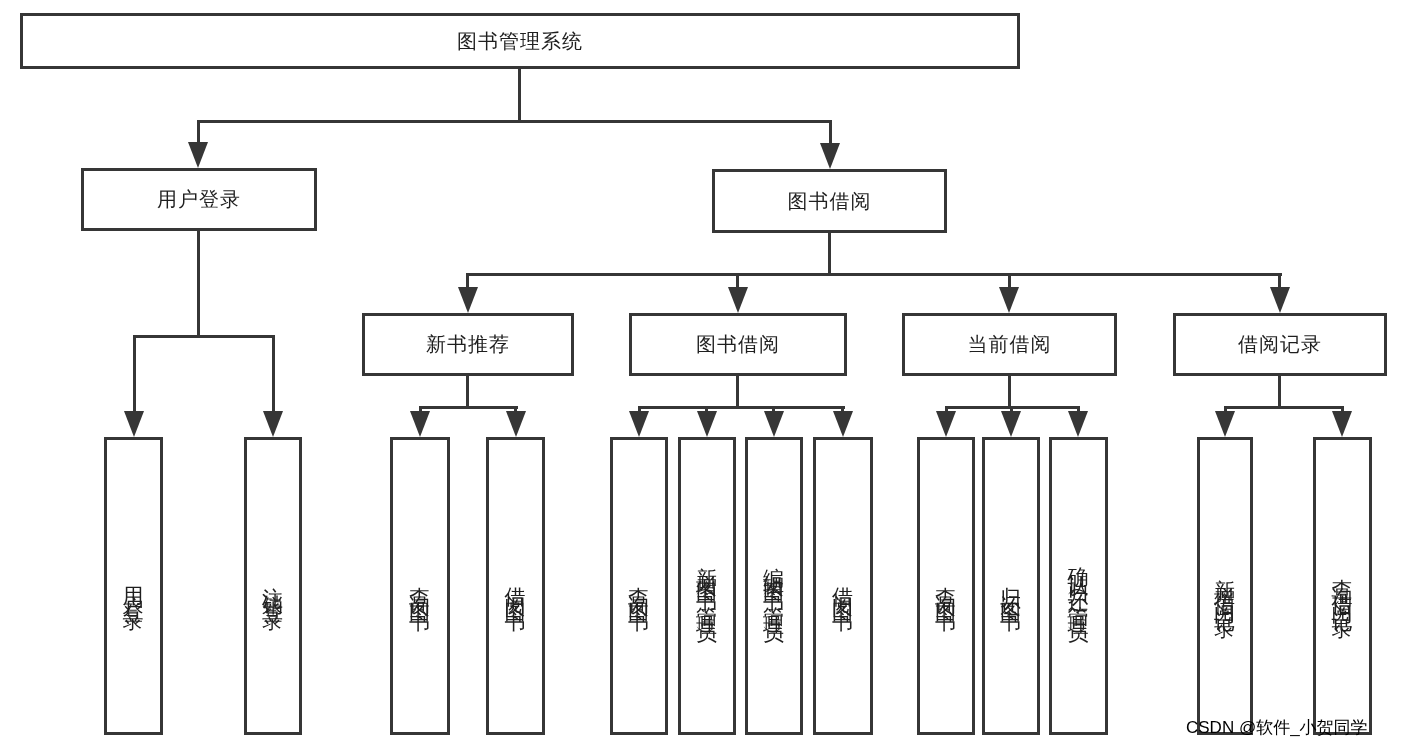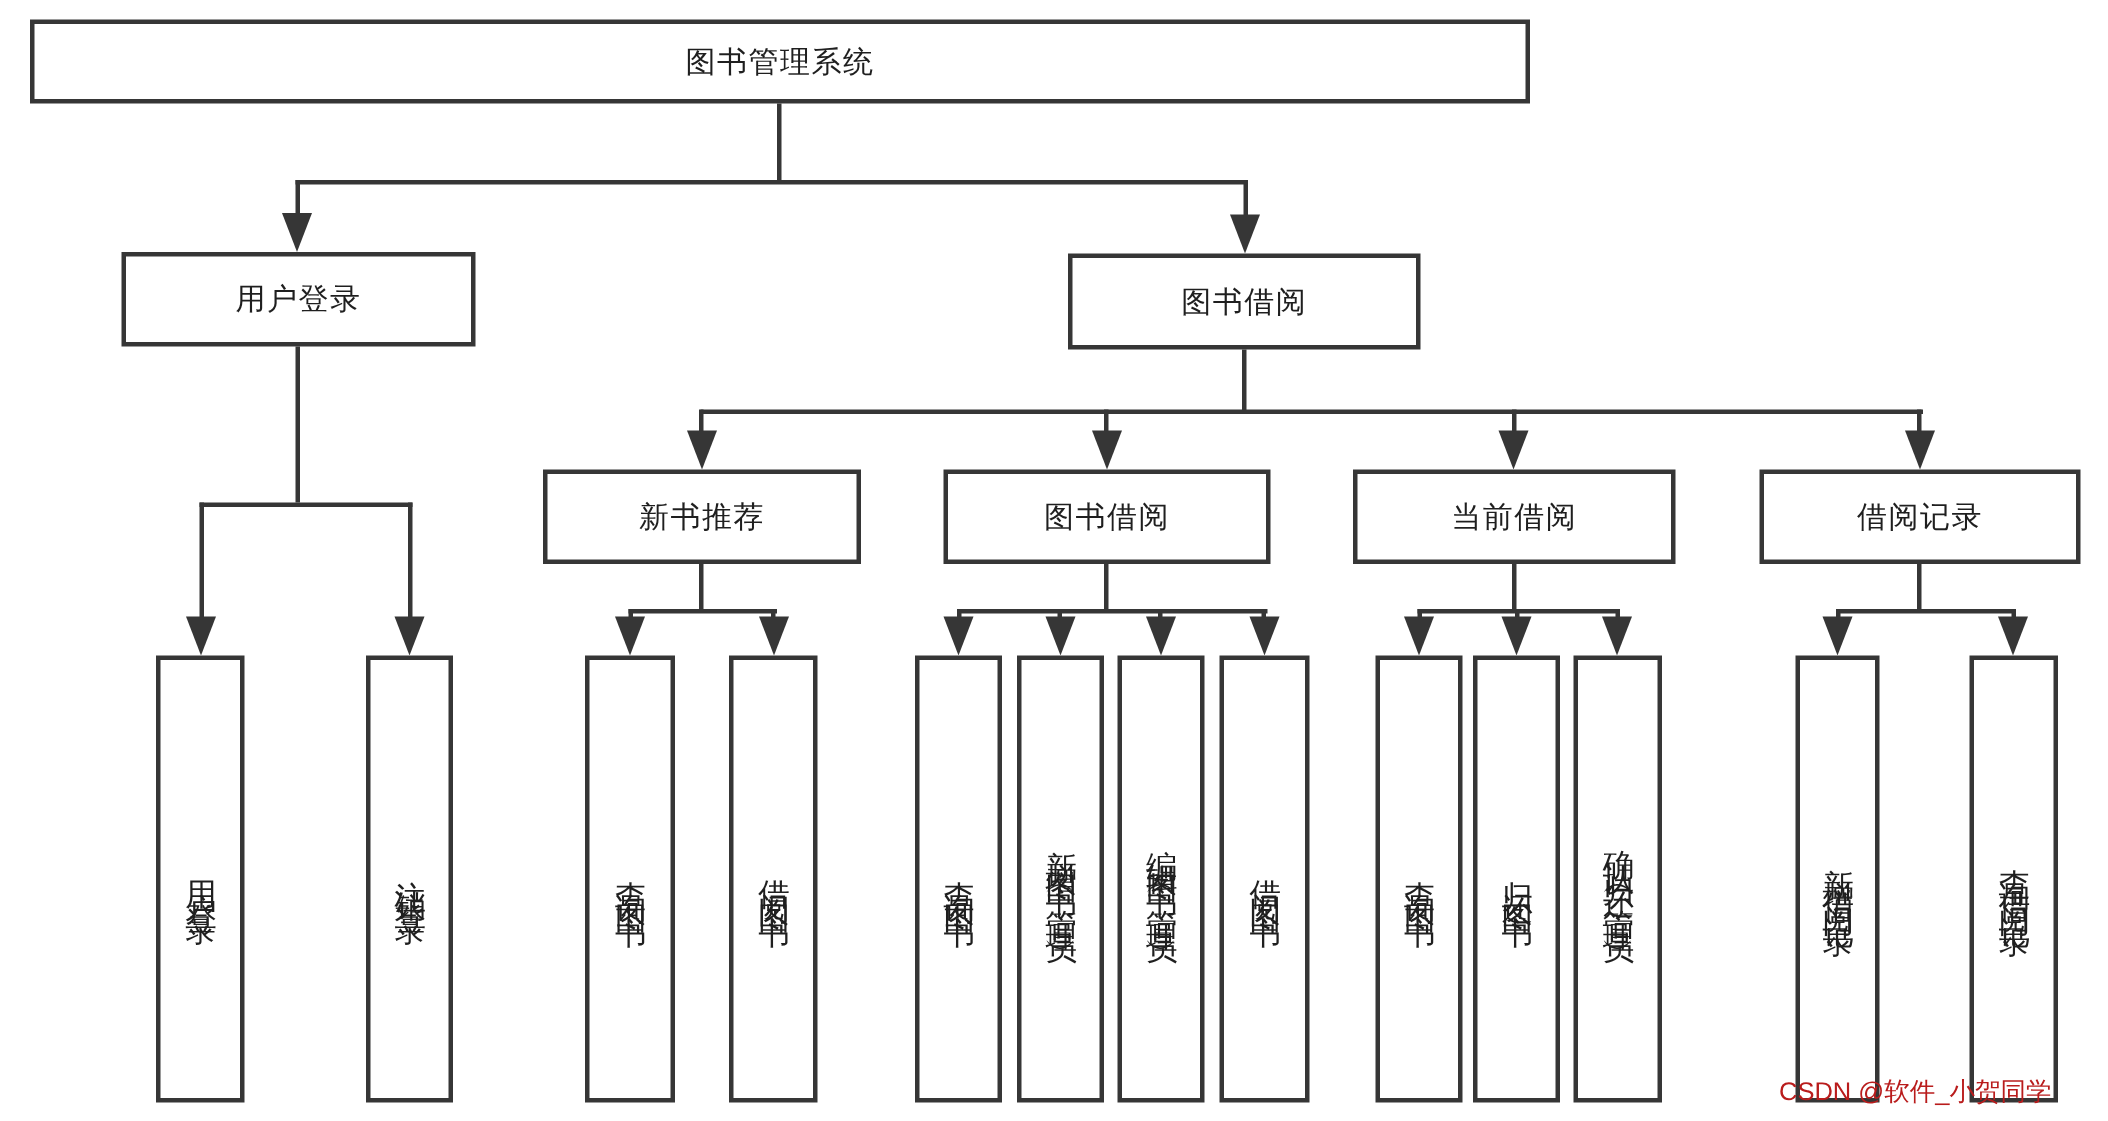--- a/index.html
+++ b/index.html
@@ -38,21 +38,21 @@
     width: 0; height: 0;
     border-left: 10px solid transparent;
     border-right: 10px solid transparent;
     border-top: 26px solid #363636;
   }
   .watermark {
     position: absolute;
     left: 1186px;
     top: 716px;
     font-size: 17px;
-    color: #b91c1c;
+    color: #000000;
     white-space: nowrap;
     z-index: 5;
   }
 </style>
 </head>
 <body>
 
 <div class="canvas">
 
   <div class="box h-box" style="left:20px; top:13px; width:1000px; height:56px;">

